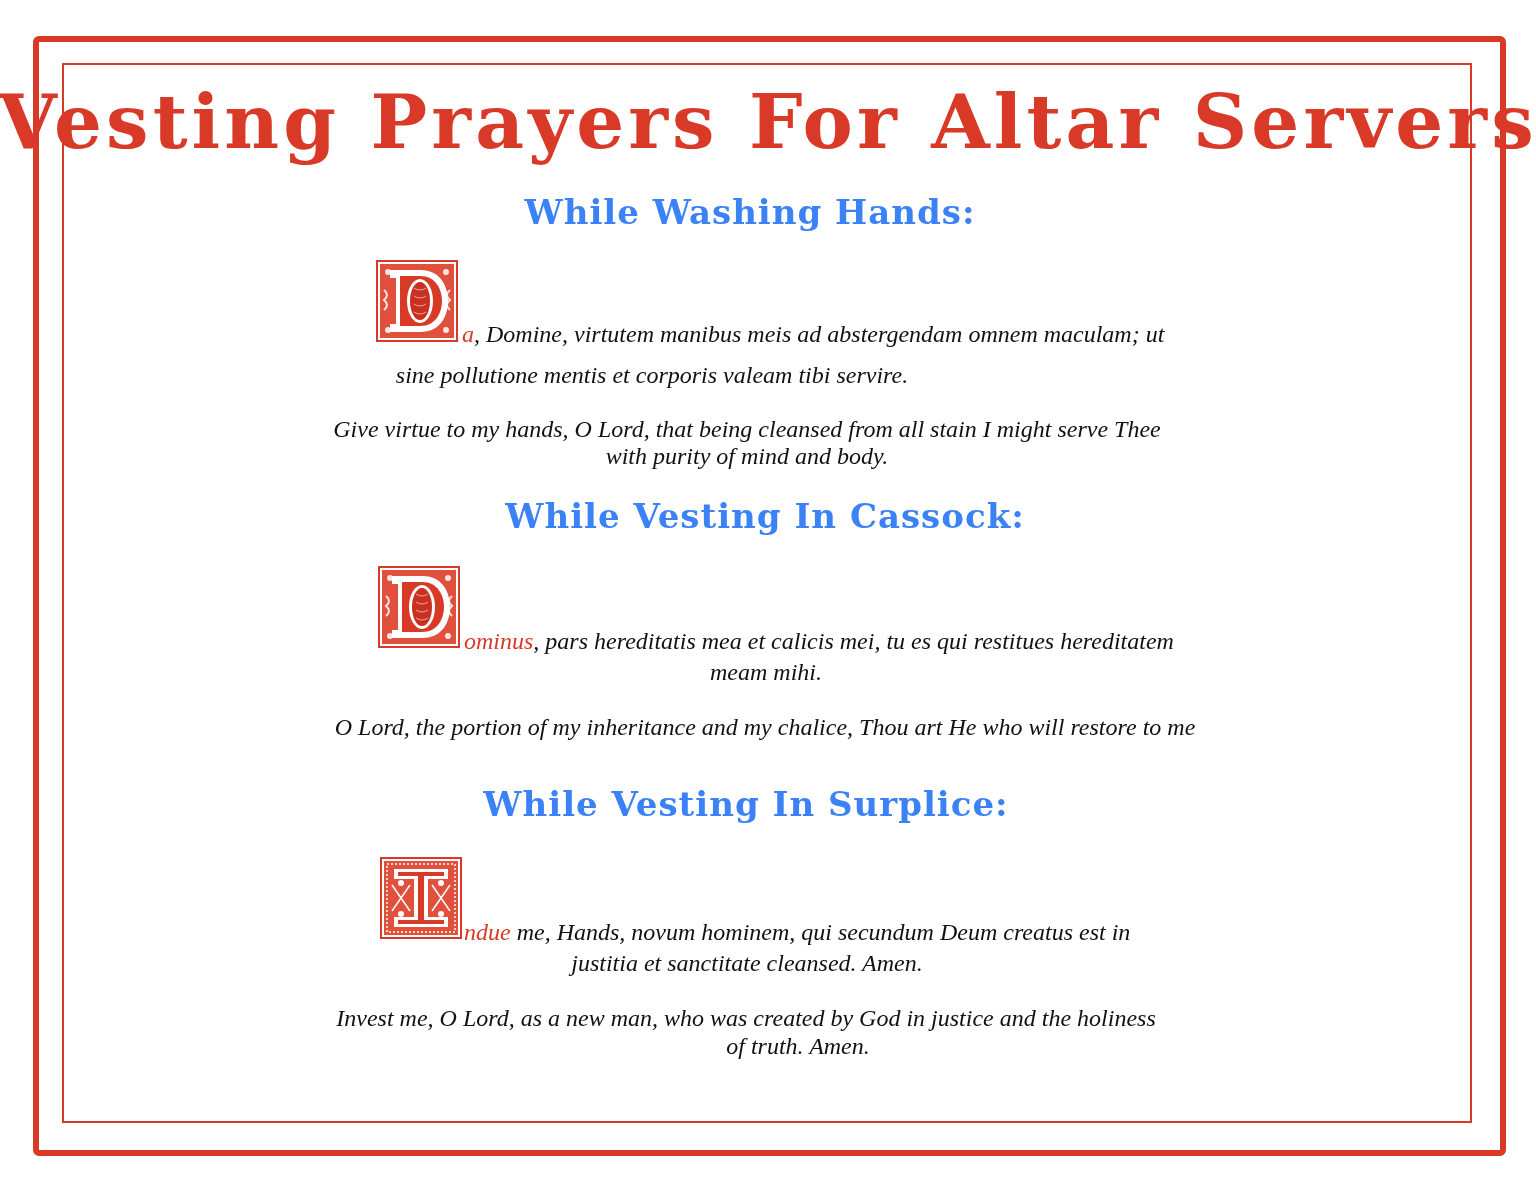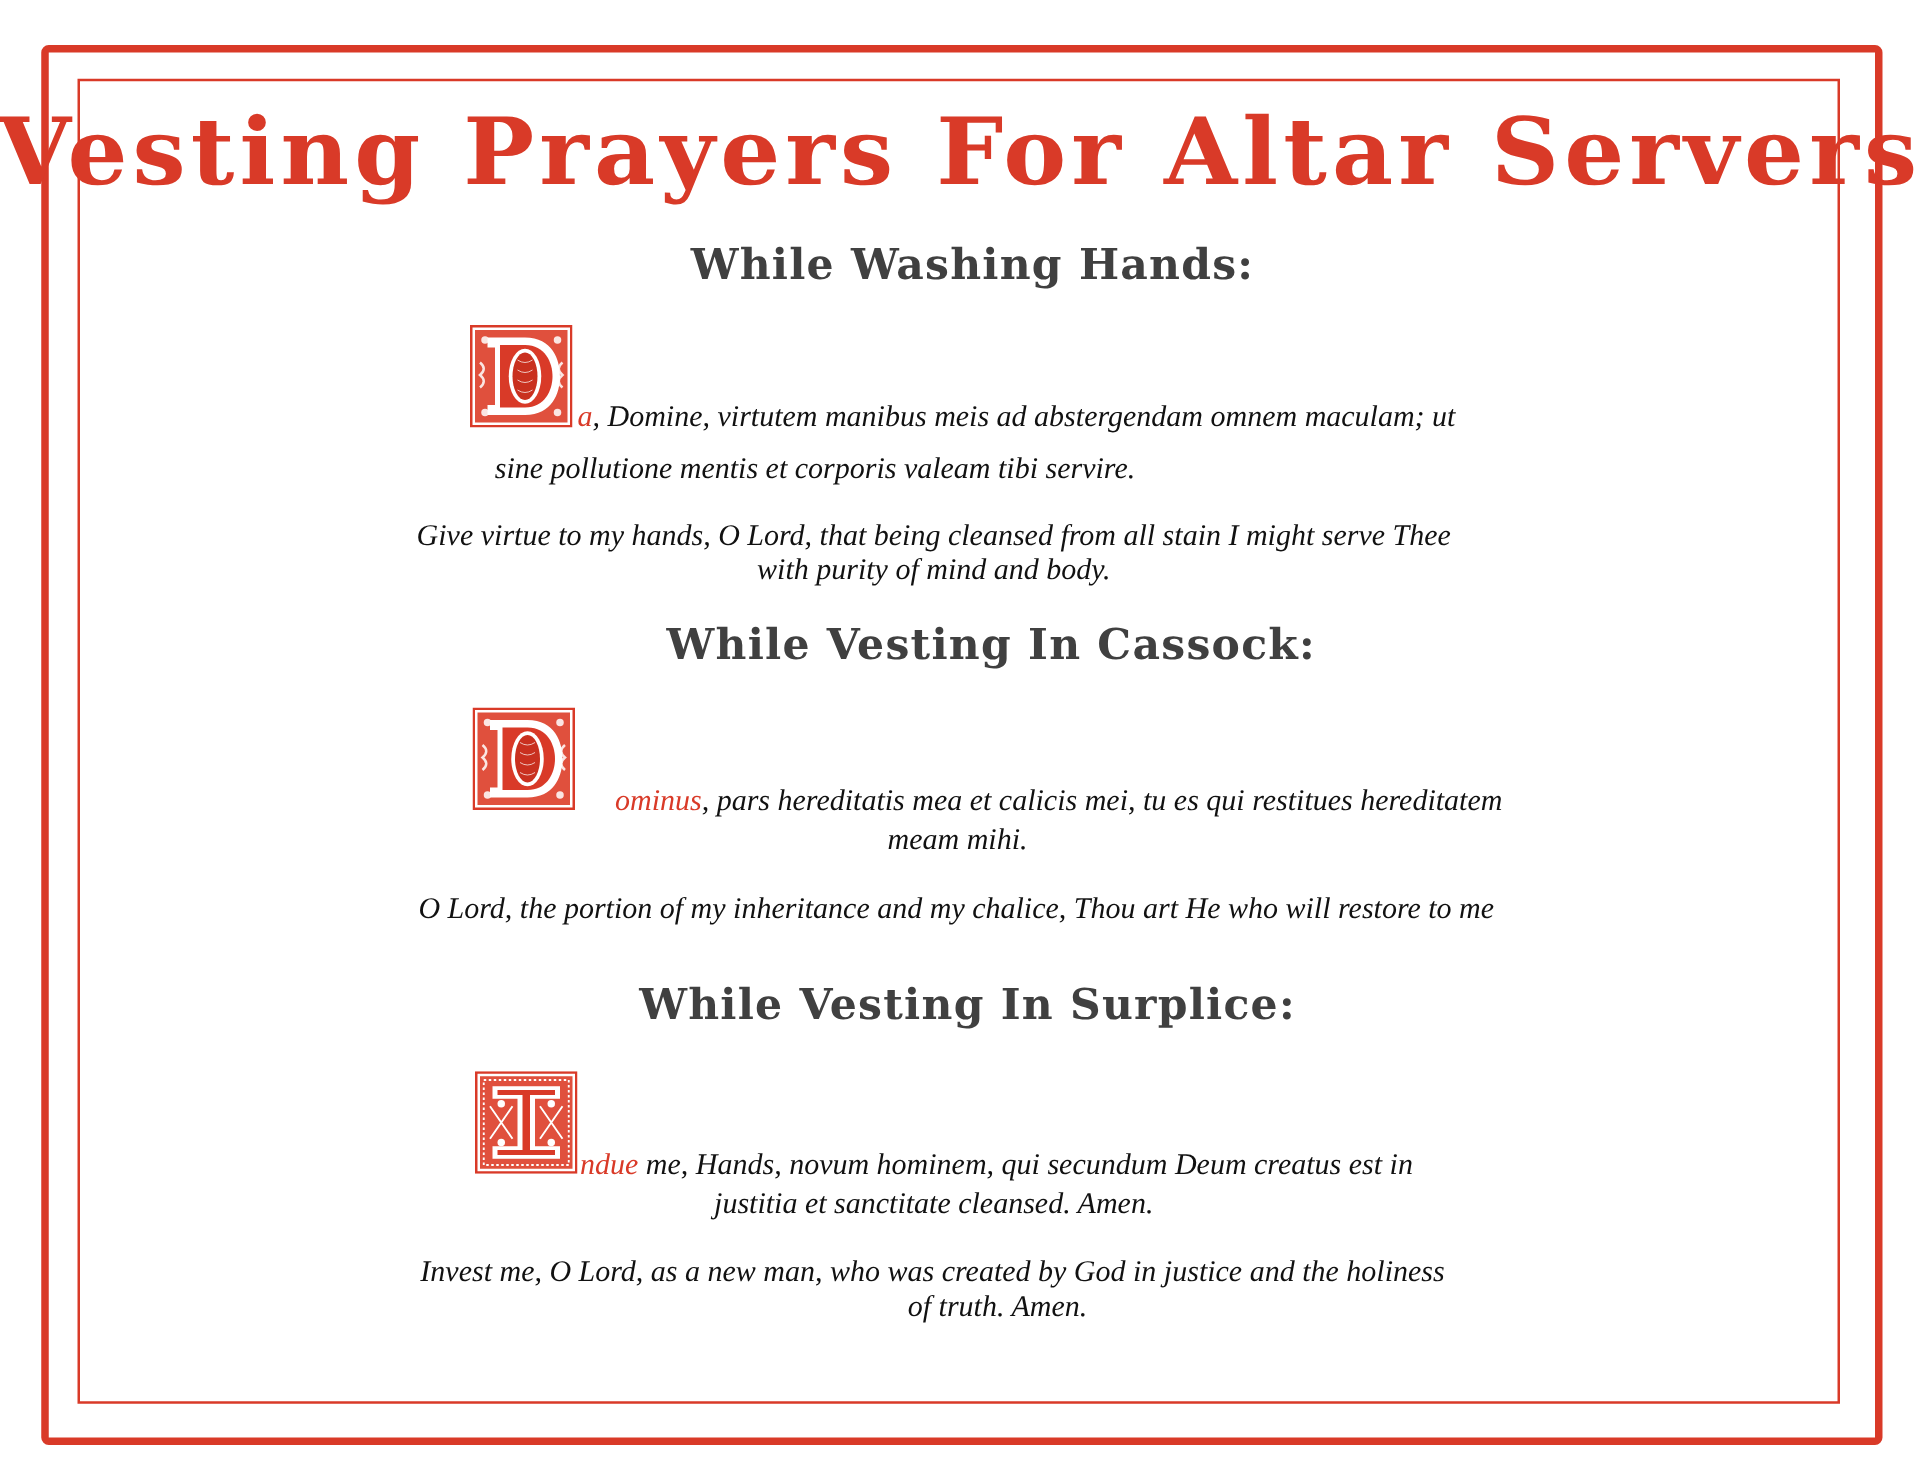--- a/index.html
+++ b/index.html
@@ -8,21 +8,21 @@
   .outer-border { position: absolute; left: 33px; top: 36px; width: 1461px; height: 1108px;
                   border: 6px solid #d93a28; border-radius: 6px; box-sizing: content-box; }
   .inner-border { position: absolute; left: 62px; top: 63px; width: 1406px; height: 1056px;
                   border: 2px solid #d93a28; }
   .title { position: absolute; left: 0; width: 1536px; top: 72px; text-align: center;
            font-family: "DejaVu Serif", "Liberation Serif", serif; font-weight: bold;
            font-size: 74px; letter-spacing: 4px; color: #d93a28; line-height: 100px;
            transform: scaleX(1.02); }
   .section-heading { position: absolute; left: 0; width: 1500px; text-align: center;
                      font-family: "DejaVu Serif", "Liberation Serif", serif; font-weight: bold;
-                     font-size: 34px; color: #404040; letter-spacing: 1px; line-height: 44px; padding-left: 28px; }
+                     font-size: 34px; color: #3b82f6; letter-spacing: 1px; line-height: 44px; }
   .latin-line, .english-line { position: absolute; font-style: italic; font-size: 24px;
                                line-height: 26px; color: #111; white-space: nowrap;
                                font-family: "Liberation Serif", serif; }
   .red { color: #d93a28; }
   .center { text-align: center; }
   .dropcap { position: absolute; width: 82px; height: 82px; }
   .dropcap svg { display: block; width: 100%; height: 100%; }
 </style>
 </head>
 <body>
@@ -79,21 +79,21 @@
     <path d="M14 10 H44 C66 10 72 28 72 41 C72 54 66 72 44 72 H14 V64 H20 V18 H14 Z" fill="#fff"></path>
     <path d="M24 16 H44 C60 16 66 30 66 41 C66 52 60 66 44 66 H24 Z" fill="#d93a28"></path>
     <ellipse cx="44" cy="41" rx="13" ry="22" fill="#fff"></ellipse>
     <ellipse cx="44" cy="41" rx="10" ry="19" fill="#c9301f"></ellipse>
     <g stroke="#fff" stroke-width="0.8" fill="none" opacity="0.7">
       <path d="M38 28 q6 4 12 0 M38 36 q6 4 12 0 M38 44 q6 4 12 0 M38 52 q6 4 12 0"></path>
     </g>
   </svg>
 </div>
 
-<div class="latin-line" style="left:464px; top:628px;margin-left:28px;"><span class="red">ominus</span><span>, pars hereditatis mea et calicis mei, tu es qui restitues hereditatem</span></div>
+<div class="latin-line" style="left:464px; top:628px;"><span class="red">ominus</span><span>, pars hereditatis mea et calicis mei, tu es qui restitues hereditatem</span></div>
 <div class="latin-line center" style="left:0; width:1532px; top:659px;">meam mihi.</div>
 
 <div class="english-line center" style="left:0; width:1530px; top:714px;">O Lord, the portion of my inheritance and my chalice, Thou art He who will restore to me</div>
 
 <div class="section-heading" style="top:782px; width:1492px;">While Vesting In Surplice:</div>
 
 <div class="dropcap" style="left:380px; top:857px;">
   <svg viewBox="0 0 82 82" xmlns="http://www.w3.org/2000/svg">
     <rect x="1" y="1" width="80" height="80" fill="#fff" stroke="#d93a28" stroke-width="2"></rect>
     <rect x="4" y="4" width="74" height="74" fill="#e0503d"></rect>

